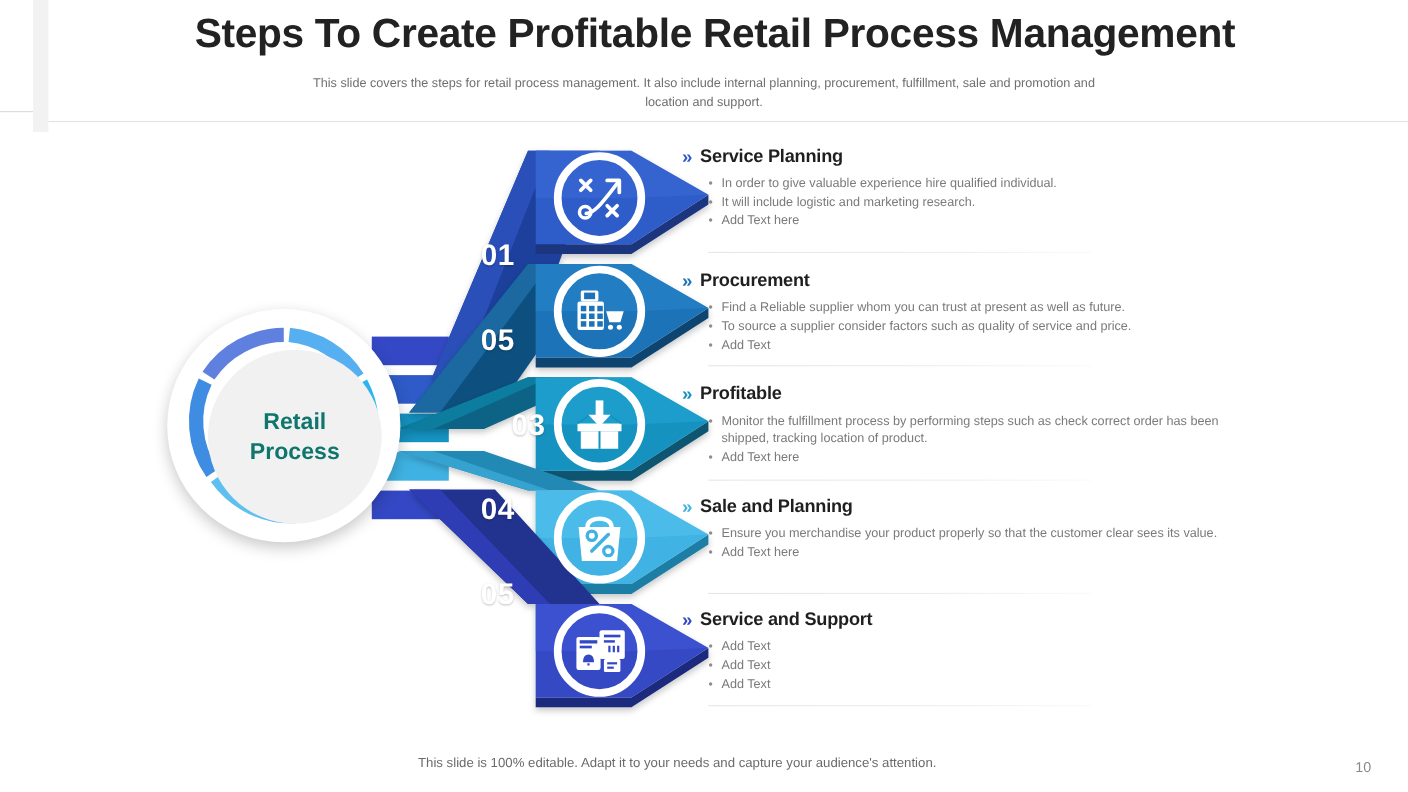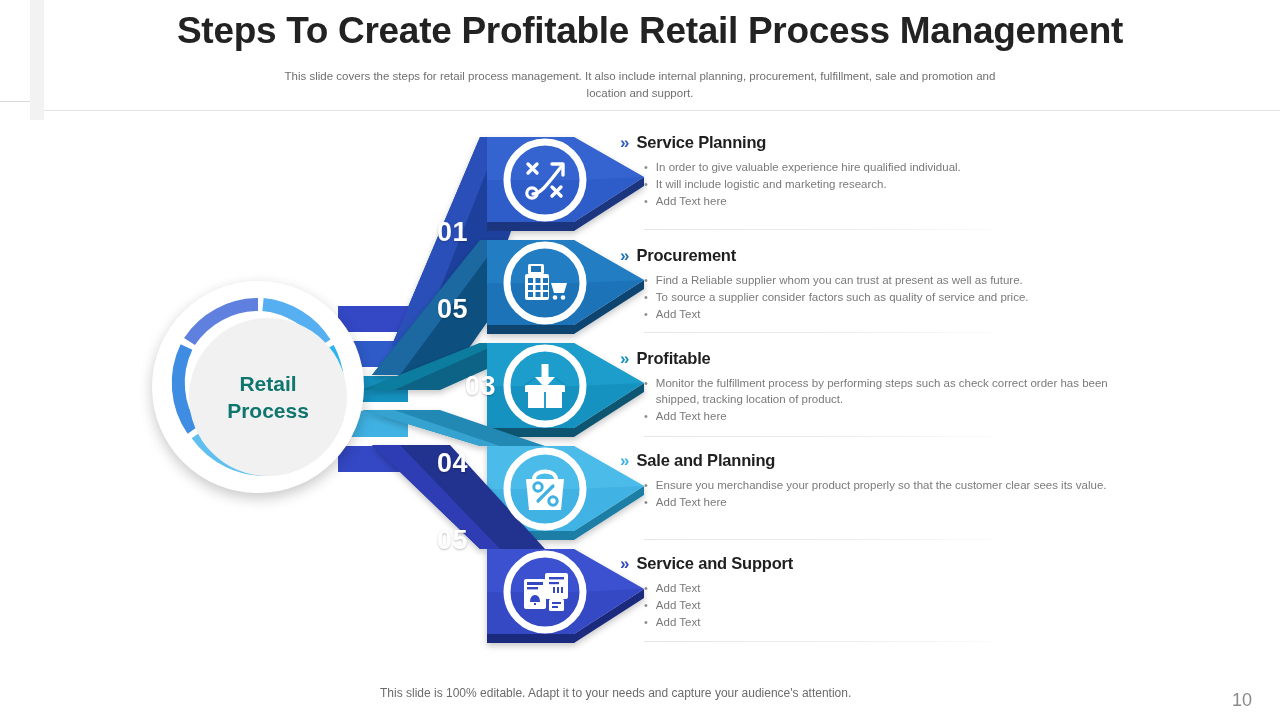--- a/index.html
+++ b/index.html
@@ -130,21 +130,21 @@
     background: linear-gradient(to right,#e6e6e6,#ededed 60%,#fafafa);
   }
 
   
   .footer-note {
     position: absolute; left: 380px; top: 686px;
     font-size: 12px; color: #6b6b6b;
   }
   .page-num {
     position: absolute; left: 1232px; top: 690px;
-    font-size: 18px; color: #8a8a8a;
+    font-size: 13px; color: #8a8a8a;
   }
 </style>
 </head>
 <body>
 
 <div id="slide">
 
   <div class="left-band"></div>
   <div class="rule-left"></div>
   <div class="rule-main"></div>

